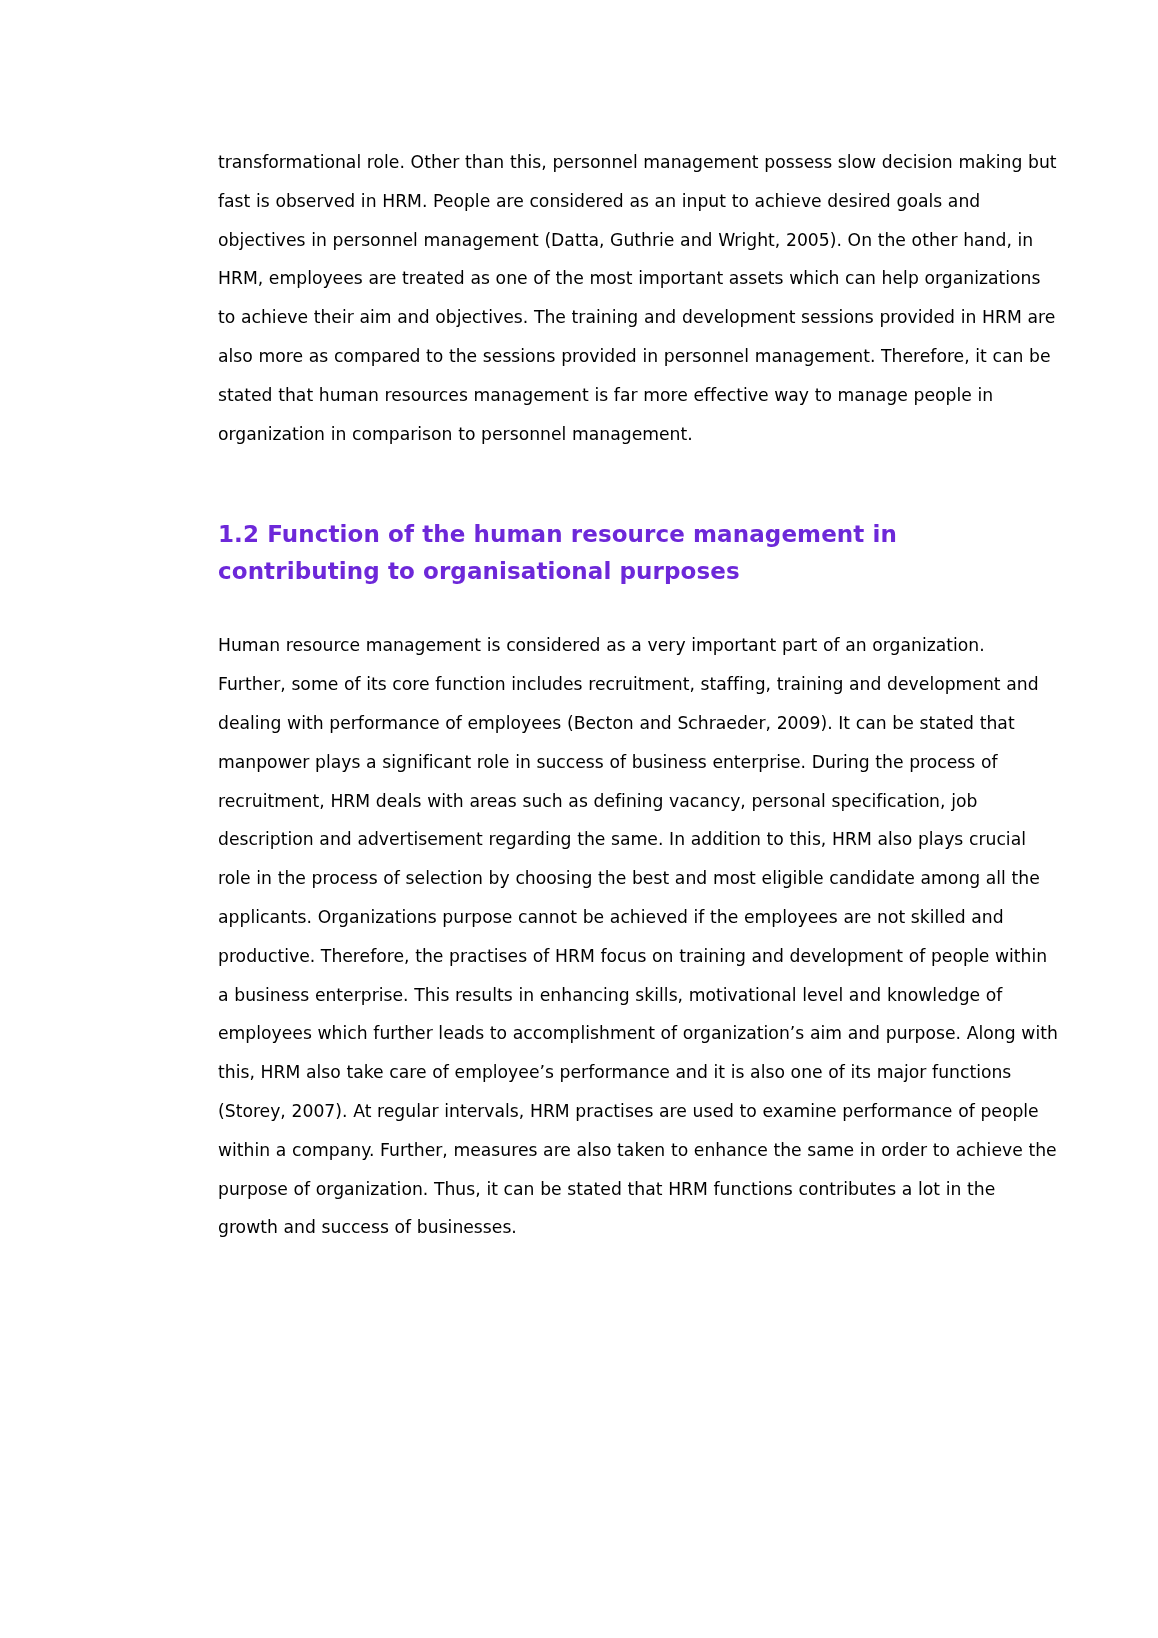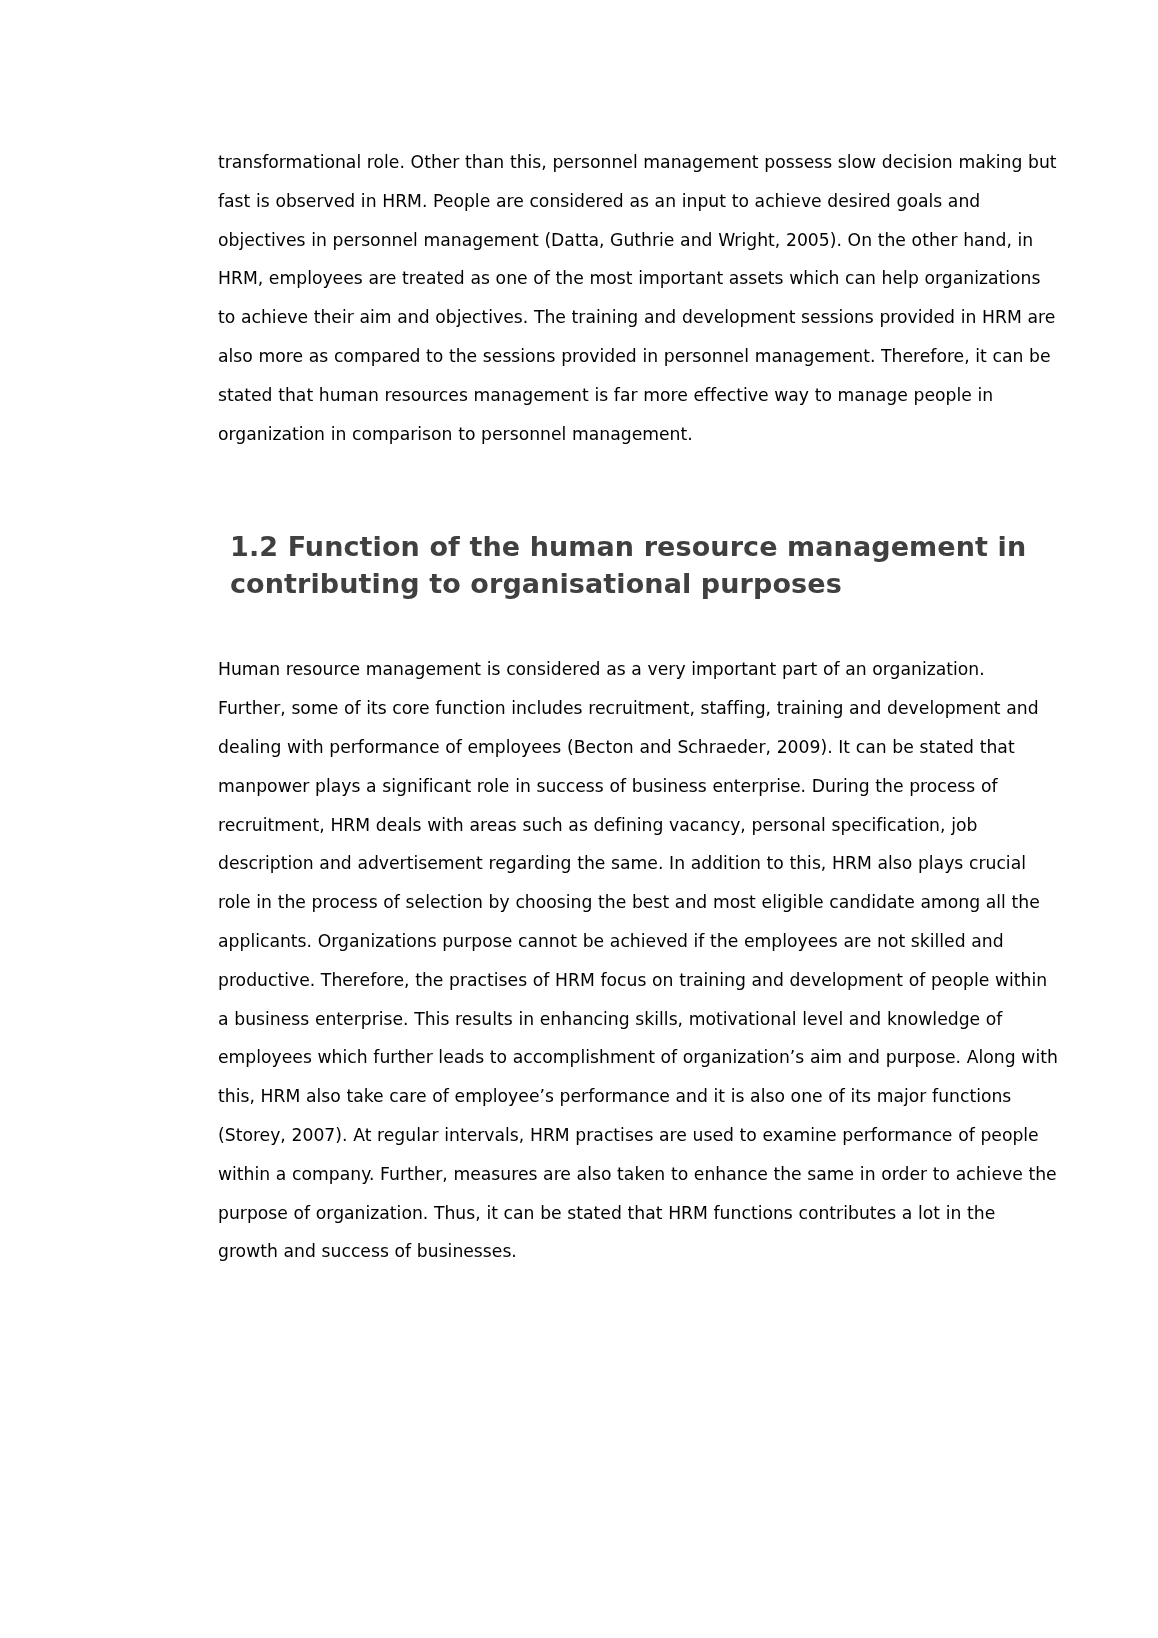--- a/index.html
+++ b/index.html
@@ -27,25 +27,25 @@
     font-size: 17.2px;
     line-height: 38.8px;
     color: #000000;
     text-align: left;
     margin: 0;
     letter-spacing: 0.01px;
     word-spacing: 0.2px;
   }
   .section-heading {
     font-family: "DejaVu Sans", sans-serif;
-    font-size: 27px;
+    font-size: 23px;
     font-weight: bold;
     line-height: 37px;
-    color: #404040;
-    margin: 12px;
+    color: #6d28d9;
+    margin: 0;
     letter-spacing: 0.1px;
   }
   .spacer-before-heading { height: 63px; }
   .spacer-after-heading  { height: 36px; }
 </style>
 </head>
 <body>
 
 <div class="page">
   <div class="content">

